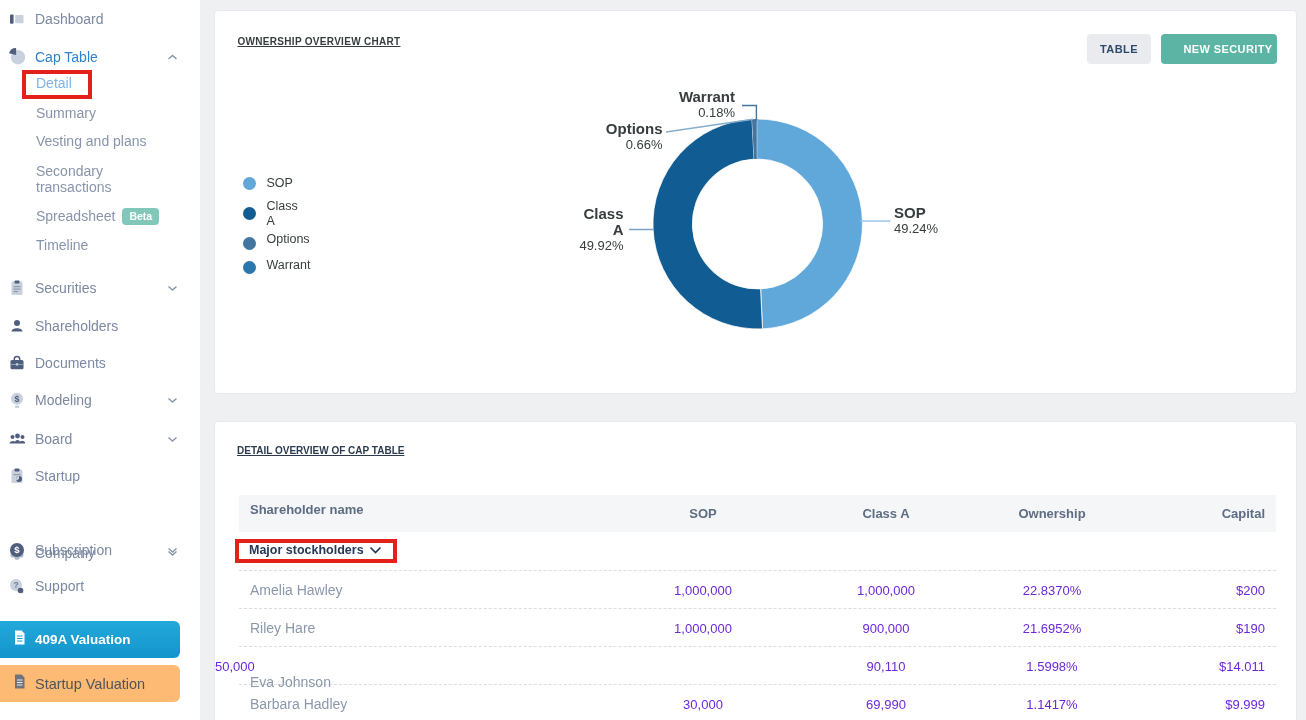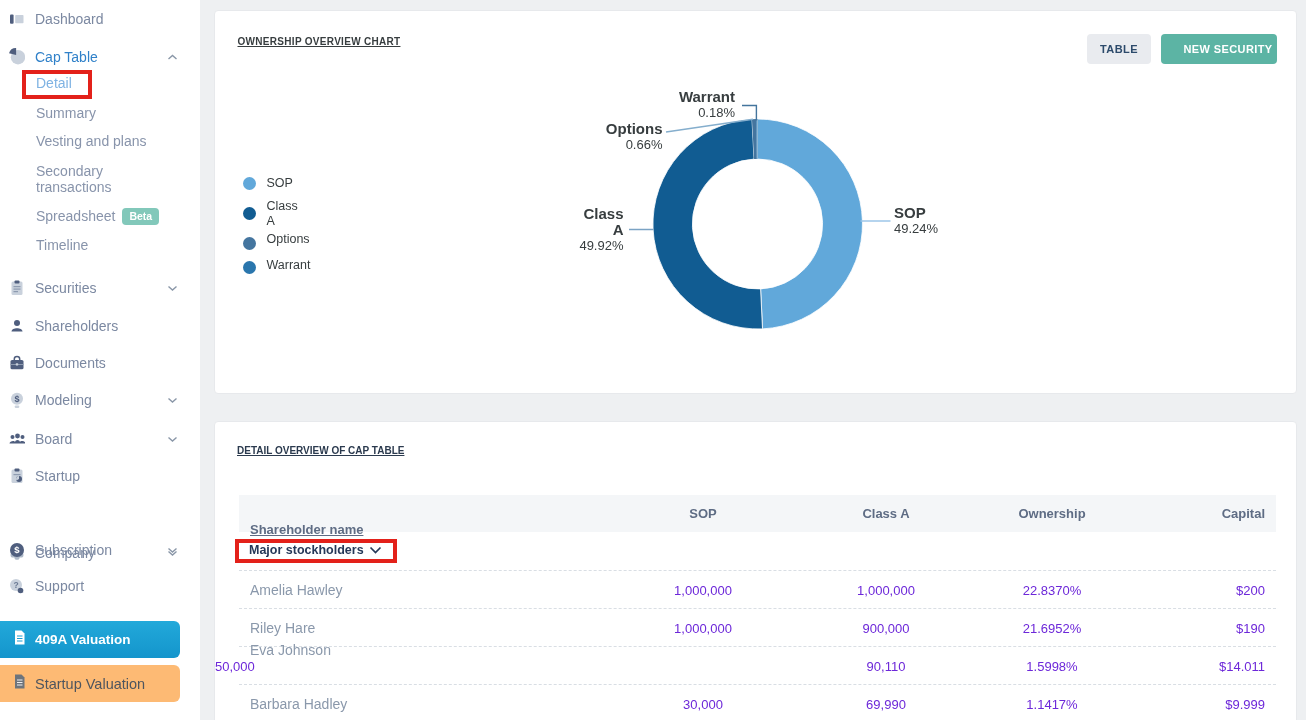--- a/index.html
+++ b/index.html
@@ -238,37 +238,37 @@
   </svg>
 
   <div class="dlab" style="right:561px; top:78px;"><b>Warrant</b><br>0.18%</div>
   <div class="dlab" style="right:633.5px; top:109.5px;"><b>Options</b><br>0.66%</div>
   <div class="dlab" style="right:672.5px; top:194.5px;"><b>Class<br>A</b><br>49.92%</div>
   <div class="dlab" style="left:679px; top:194px; text-align:left;"><b>SOP</b><br>49.24%</div>
 </div>
 <div class="card" id="card2">
   <div class="ctitle" style="left:22px; top:23px; color:#2b3a4e; letter-spacing:0px;">DETAIL OVERVIEW OF CAP TABLE</div>
   <div style="position:absolute; left:24px; top:73px; width:1037px; height:37px; background:#f4f6f8;"></div>
-  <div class="th" style="left:35px; top:100px;text-decoration:underline;">Shareholder name</div>
+  <div class="th" style="left:35px; top:80px;">Shareholder name</div>
   <div class="th" style="left:0; top:84px; width:976px; text-align:center;">SOP</div>
   <div class="th" style="left:0; top:84px; width:1342px; text-align:center;">Class A</div>
   <div class="th" style="left:0; top:84px; width:1674px; text-align:center;">Ownership</div>
   <div class="th" style="right:31px; top:84px;">Capital</div>
   <div class="redbox" style="left:19.5px; top:117px; width:162px; height:24px;"></div>
   <div style="position:absolute; left:34px; top:121px; font-weight:bold; font-size:12.5px; color:#253858;">Major stockholders</div>
   <svg width="13" height="8" style="position:absolute; left:153.5px; top:124px;">
       <path d="M1.5 1.5 L6.5 6.5 L11.5 1.5" fill="none" stroke="#253858" stroke-width="1.7"></path>
     </svg>
   <div class="dash" style="top:148px;"></div>
   <div class="dash" style="top:186px;"></div>
   <div class="dash" style="top:224px;"></div>
   <div class="dash" style="top:262px;"></div>
   <div class="tname" style="left:35px; top:160px;">Amelia Hawley</div>
   <div class="tname" style="left:35px; top:198px;">Riley Hare</div>
-  <div class="tname" style="left:35px; top:220px;">Eva Johnson</div>
+  <div class="tname" style="left:35px; top:252px;">Eva Johnson</div>
   <div class="tname" style="left:35px; top:274px;">Barbara Hadley</div>
   <div class="tnum" style="left:0; top:161px; width:976px; text-align:center;">1,000,000</div>
   <div class="tnum" style="left:0; top:199px; width:976px; text-align:center;">1,000,000</div>
   <div class="tnum" style="left:0; top:237px; width:976px; ">50,000</div>
   <div class="tnum" style="left:0; top:275px; width:976px; text-align:center;">30,000</div>
   <div class="tnum" style="left:0; top:161px; width:1342px; text-align:center;">1,000,000</div>
   <div class="tnum" style="left:0; top:199px; width:1342px; text-align:center;">900,000</div>
   <div class="tnum" style="left:0; top:237px; width:1342px; text-align:center;">90,110</div>
   <div class="tnum" style="left:0; top:275px; width:1342px; text-align:center;">69,990</div>
   <div class="tnum" style="left:0; top:161px; width:1674px; text-align:center;">22.8370%</div>

